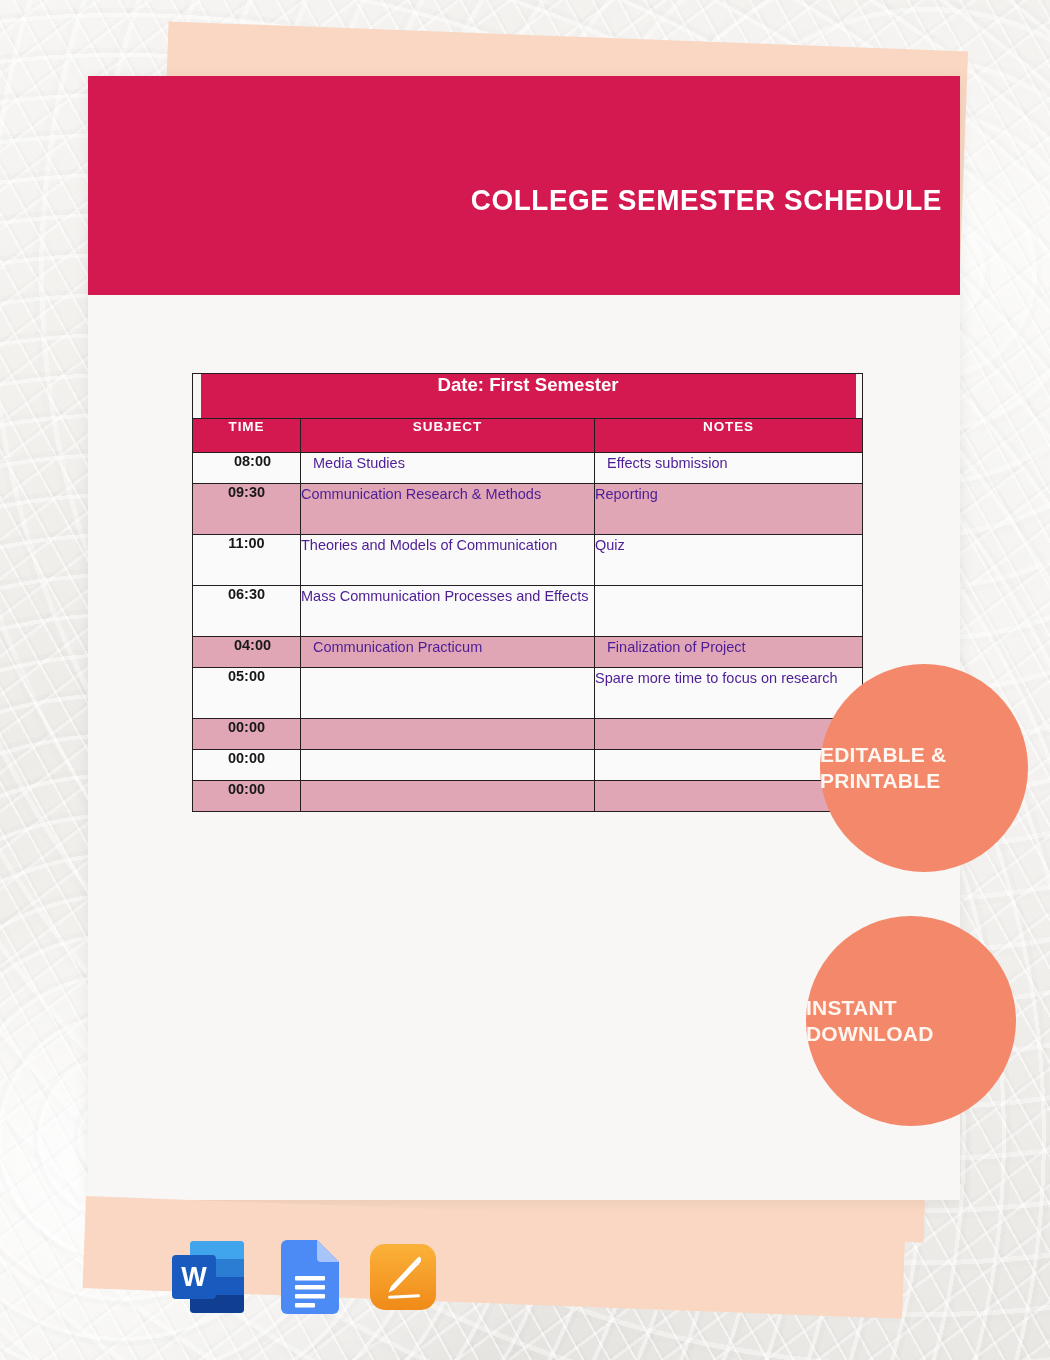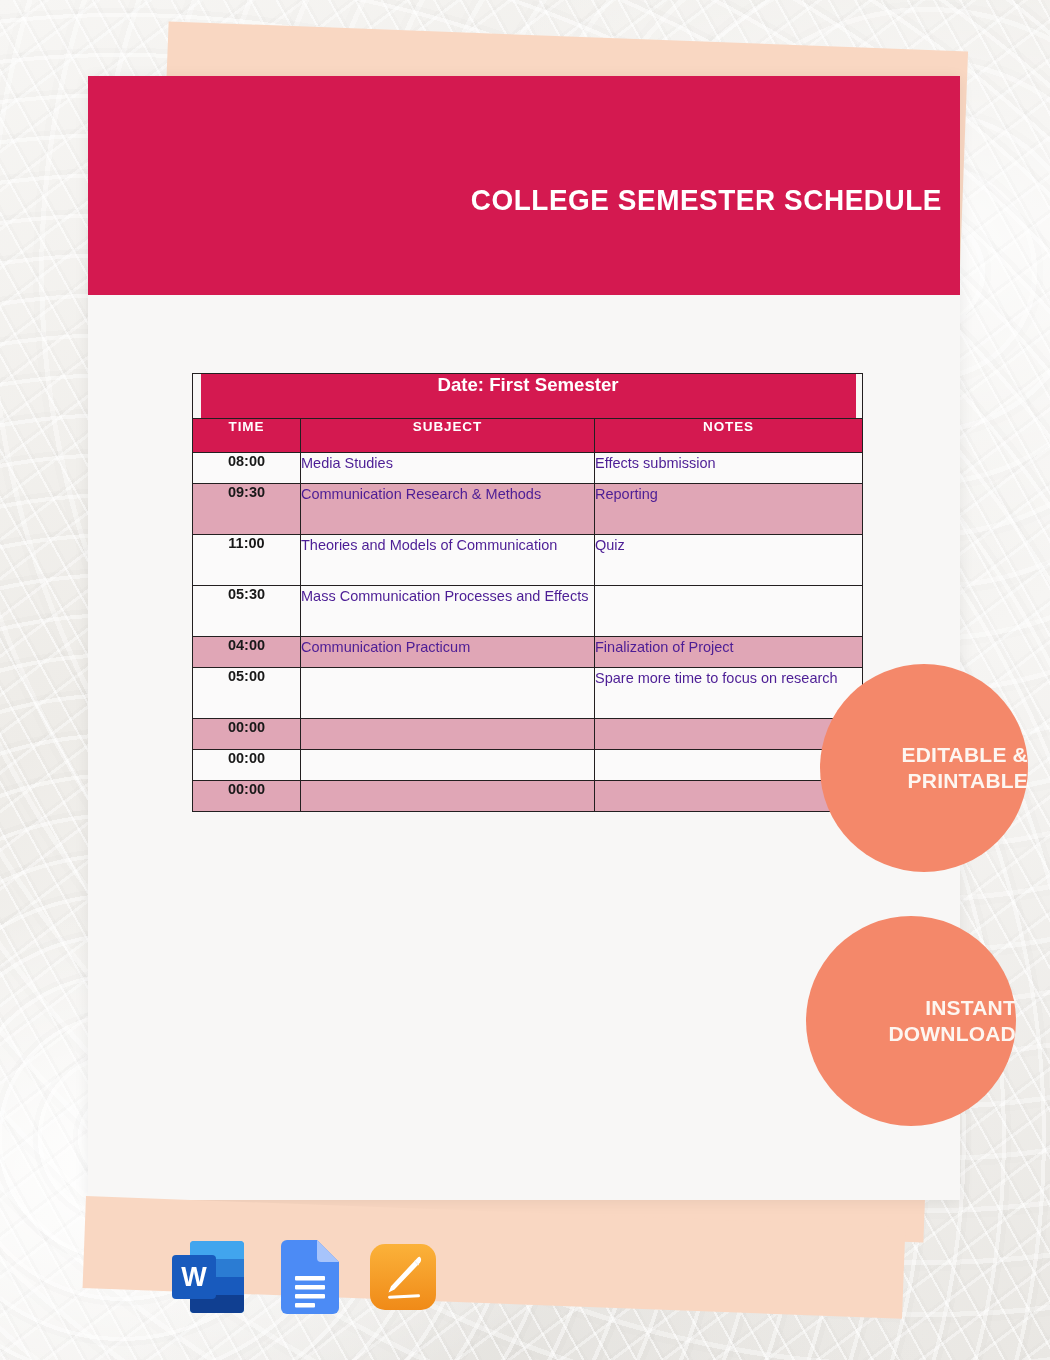--- a/index.html
+++ b/index.html
@@ -165,33 +165,33 @@
     color: #181818;
   }
   td.cell-subject,
   td.cell-notes {
     font-size: 14.5px;
     color: #4c1d95;
     line-height: 1.42;
     padding: 8px 0 9px 12px;
     vertical-align: top;
   }
-  tr.h-single td { height: 30px; }
+  tr.h-single td { height: 30px; padding-left: 12px; }
   tr.h-double td { height: 50px; margin-top: 45px; }
   tr.h-blank  td { height: 30px; }
 
   
   .badge {
     position: absolute;
     border-radius: 50%;
     background: #f4886a;
     display: flex;
     align-items: center;
     justify-content: center;
-    text-align: right;
+    text-align: left;
     color: #fdf6f1;
     font-weight: bold;
     line-height: 1.22;
   }
   .badge-editable {
     left: 820px;
     top: 664px;
     width: 208px;
     height: 208px;
     font-size: 21px;
@@ -321,21 +321,21 @@
             <td class="cell-time">09:30</td>
             <td class="cell-subject">Communication Research &amp; Methods</td>
             <td class="cell-notes">Reporting</td>
           </tr>
           <tr class="row-light h-double">
             <td class="cell-time">11:00</td>
             <td class="cell-subject">Theories and Models of Communication</td>
             <td class="cell-notes">Quiz</td>
           </tr>
           <tr class="row-light h-double">
-            <td class="cell-time">05:30</td>
+            <td class="cell-time">06:30</td>
             <td class="cell-subject">Mass Communication Processes and Effects</td>
             <td class="cell-notes"></td>
           </tr>
           <tr class="row-pink h-single">
             <td class="cell-time">04:00</td>
             <td class="cell-subject">Communication Practicum</td>
             <td class="cell-notes">Finalization of Project</td>
           </tr>
           <tr class="row-light h-double">
             <td class="cell-time">05:00</td>

